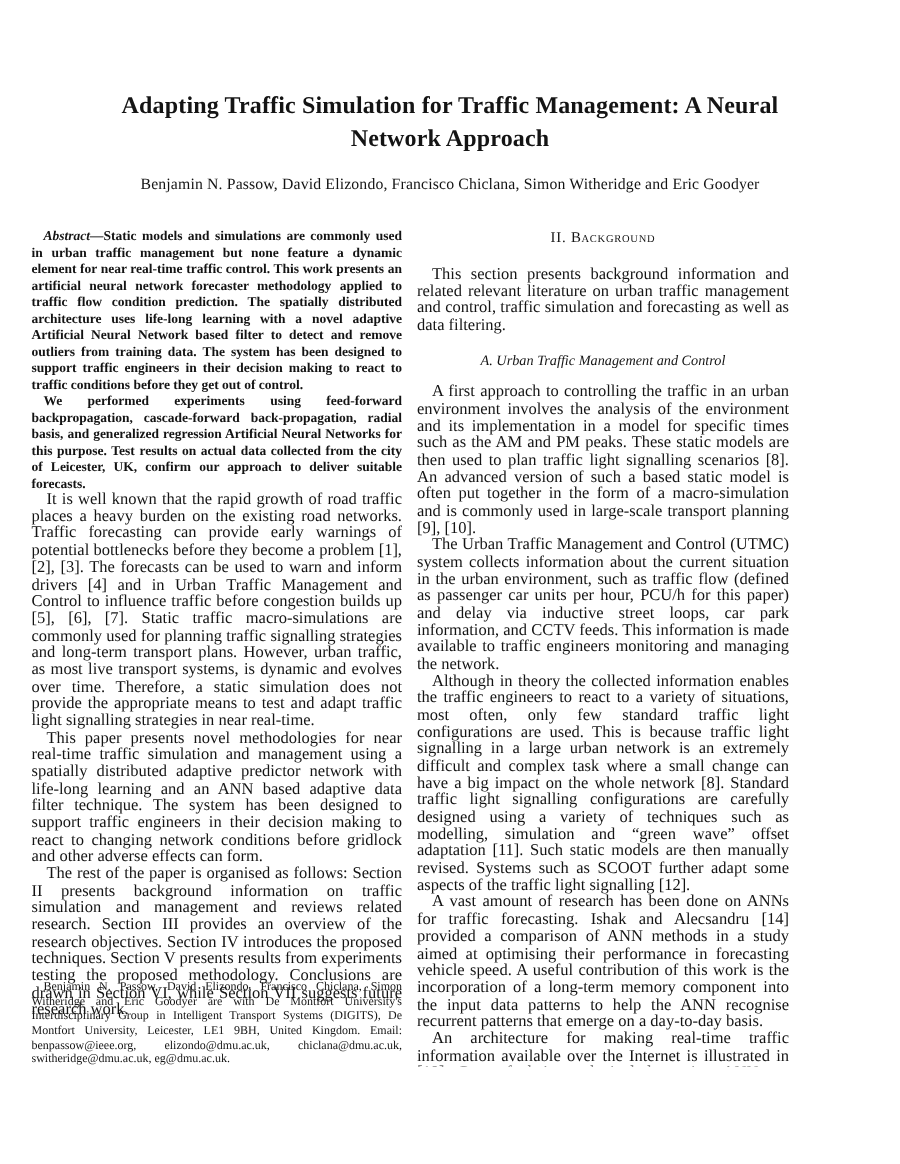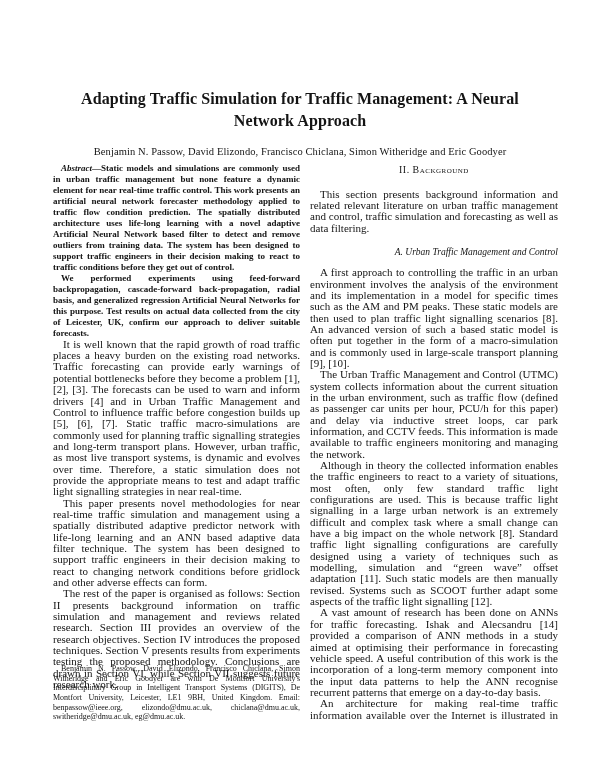--- a/index.html
+++ b/index.html
@@ -11,44 +11,44 @@
     position: relative;
     width: 600px;
     height: 776px;
     background: #ffffff;
     color: #141414;
     font-family: "Liberation Serif", "DejaVu Serif", serif;
     overflow: hidden;
     box-sizing: border-box;
   }
   .paper-header {
-    padding-top: 88px;
+    padding-top: 60px;
     text-align: center;
   }
   .paper-title {
     font-size: 16px;
     font-weight: bold;
     line-height: 1.4;
     margin: 0 auto;
     max-width: 500px;
     letter-spacing: 0.1px;
   }
   .paper-authors {
     margin-top: 13px;
     font-size: 10.5px;
     letter-spacing: 0.1px;
   }
   .columns {
     position: relative;
     display: flex;
     gap: 10px;
     box-sizing: border-box;
-    padding-left: 53px;
+    padding-left: 21px;
     padding-right: 42px;
-    margin-top: 6px;
+    margin-top: 23px;
     height: 559px;
     overflow: hidden;
   }
   .col {
     position: relative;
     box-sizing: border-box;
   }
   .col-left  { width: 247px; }
   .col-right { width: 248px; }
 
@@ -81,21 +81,21 @@
   }
   .col-right .section-heading.first {
     margin-top: 1px;
     margin-bottom: 14px;
     text-align: center;
   }
   .subsection-heading {
     font-size: 9.5px;
     font-weight: normal;
     font-style: italic;
-    text-align: right;
+    text-align: center;
     margin: 13px 0 10px 0;
   }
   .author-footnote {
     position: absolute;
     bottom: 0;
     left: 0;
     right: 0;
     font-size: 8px;
     line-height: 9.6px;
     text-align: justify;

